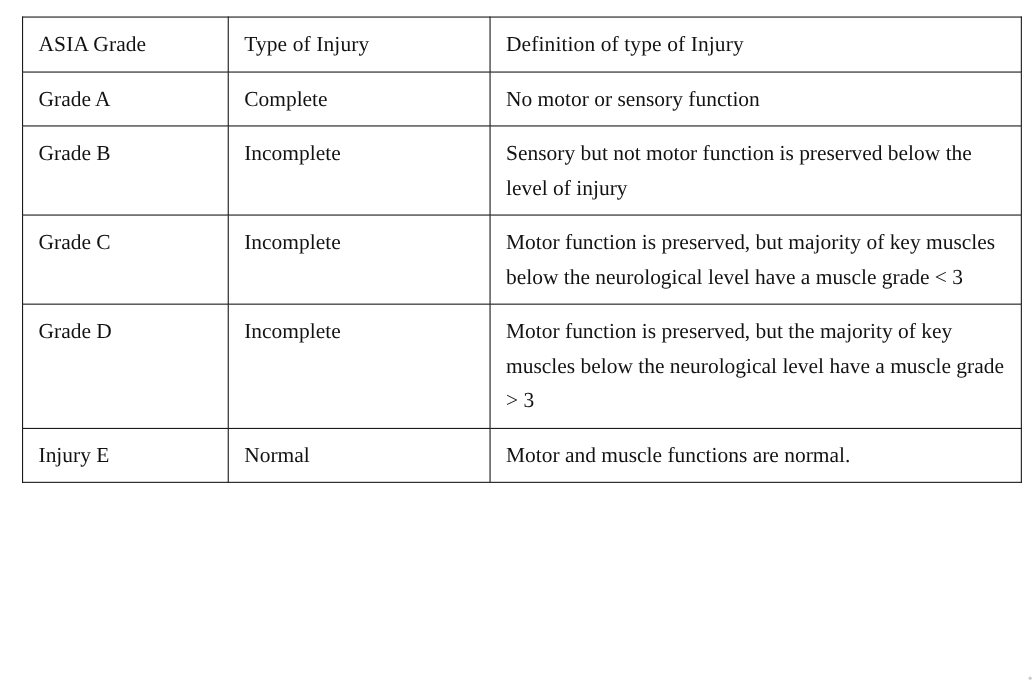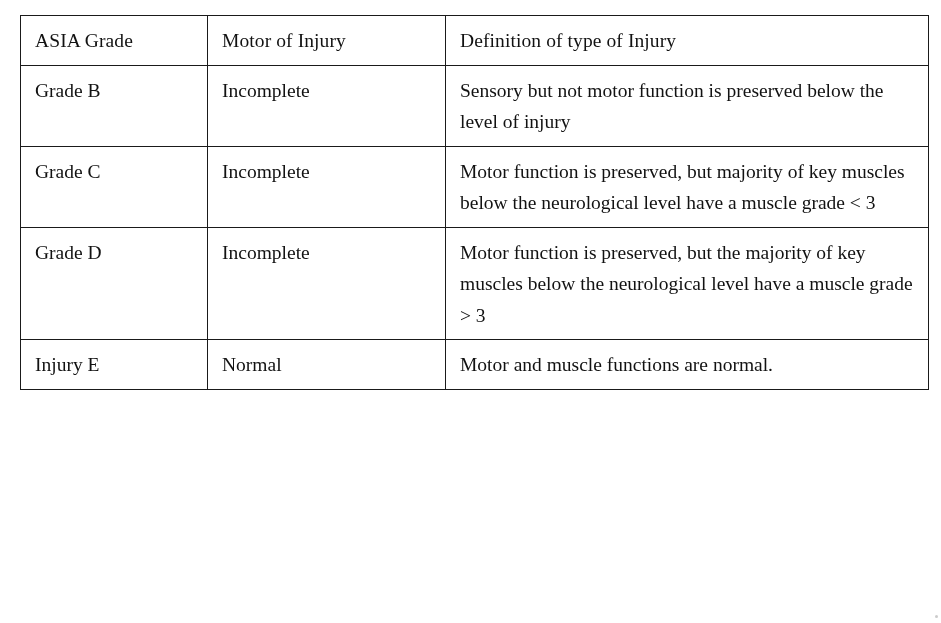--- a/index.html
+++ b/index.html
@@ -102,25 +102,30 @@
 
   <table class="asia-table">
     <colgroup>
       <col class="col-grade">
       <col class="col-type">
       <col class="col-def">
     </colgroup>
     <thead>
       <tr>
         <th class="cell-grade">ASIA Grade</th>
-        <th class="cell-type">Motor of Injury</th>
+        <th class="cell-type">Type of Injury</th>
         <th class="head-def">Definition of type of Injury</th>
       </tr>
     </thead>
     <tbody>
+      <tr>
+        <td class="cell-grade">Grade A</td>
+        <td class="cell-type">Complete</td>
+        <td class="cell-def single-line">No motor or sensory function</td>
+      </tr>
       <tr>
         <td class="cell-grade">Grade B</td>
         <td class="cell-type">Incomplete</td>
         <td class="cell-def">Sensory but not motor function is preserved below the level of injury</td>
       </tr>
       <tr>
         <td class="cell-grade">Grade C</td>
         <td class="cell-type">Incomplete</td>
         <td class="cell-def">Motor function is preserved, but majority of key muscles below the neurological level have a muscle grade &lt; 3</td>
       </tr>

